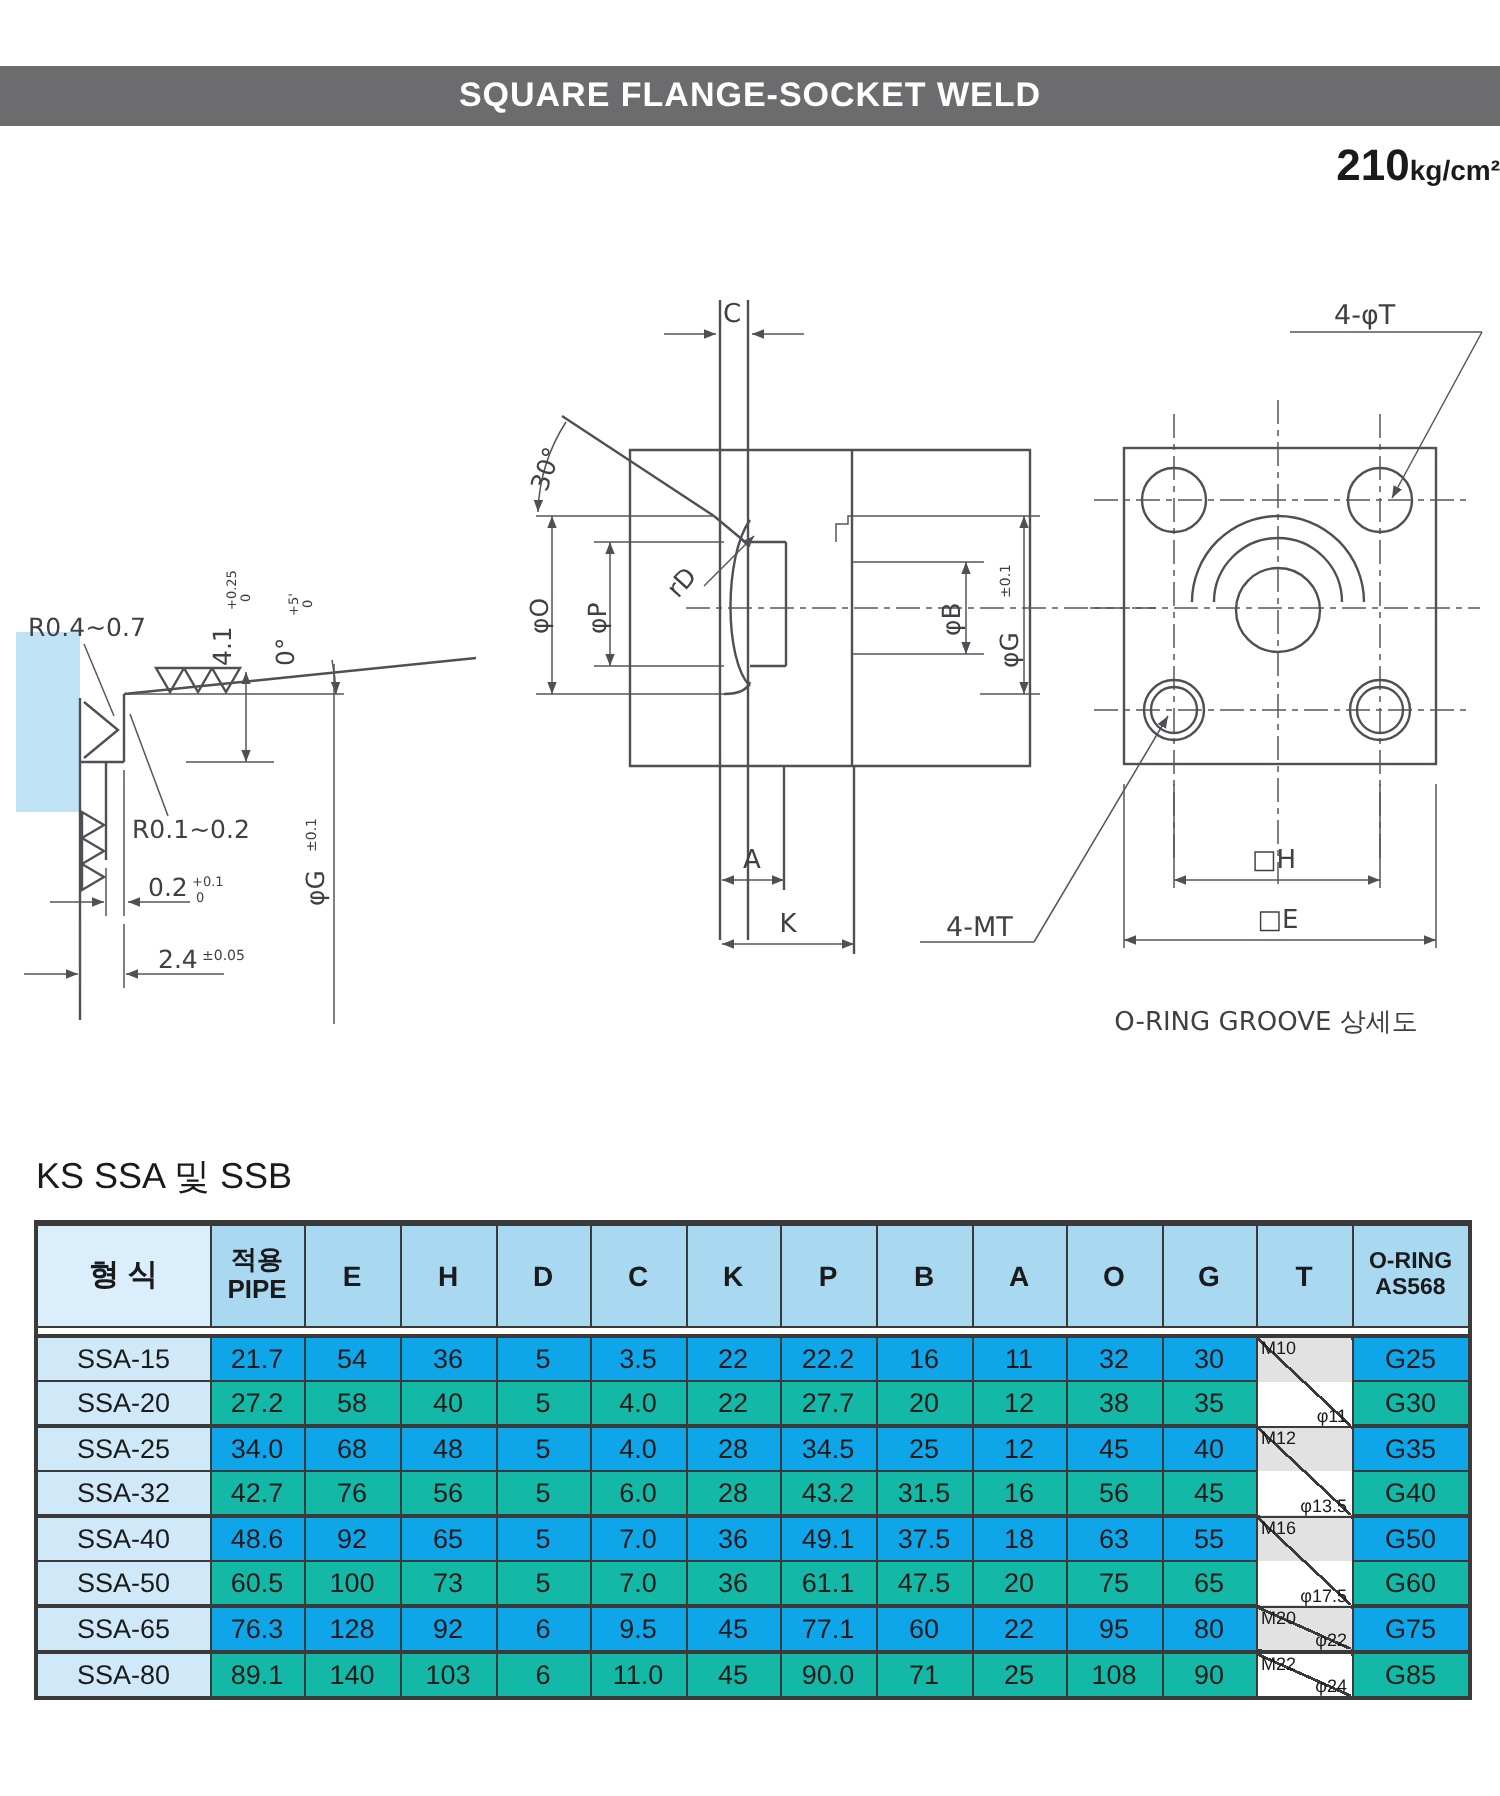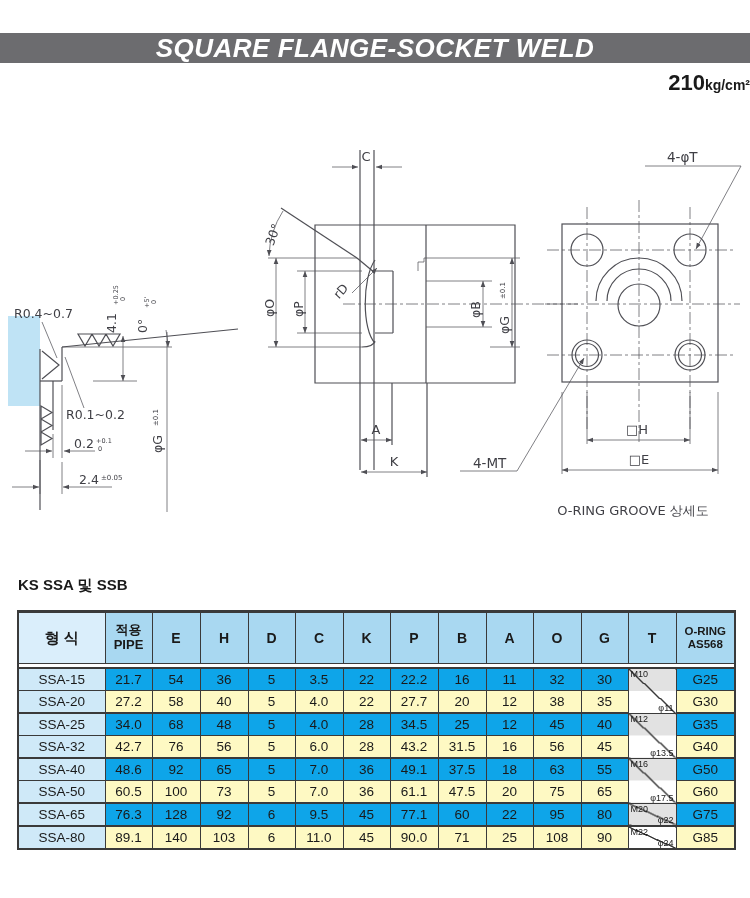--- a/index.html
+++ b/index.html
@@ -1,48 +1,48 @@
 <!DOCTYPE html>
 <html><head>
 <meta charset="utf-8">
 <style>
   html,body{margin:0;padding:0;background:#fff;}
   #page{position:relative;width:750px;height:898px;background:#fff;overflow:hidden;
         font-family:"Liberation Sans","DejaVu Sans",sans-serif;color:#1a1a1a;}
   
   .banner{position:absolute;left:0;top:33px;width:750px;height:30px;background:#6c6c6f;
           display:flex;align-items:center;justify-content:center;}
-  .banner span{color:#fff;font-size:26px;font-weight:bold;letter-spacing:.5px;font-style:italic;}
+  .banner span{color:#fff;font-size:17px;font-weight:bold;letter-spacing:.5px;}
   .pressure{position:absolute;left:0;top:70px;width:750px;text-align:right;}
   .pressure .pv{font-size:22px;font-weight:bold;}
   .pressure .pu{font-size:14px;font-weight:bold;}
   
   #dwg{position:absolute;left:0;top:110px;}
   #dwg text{font-family:"DejaVu Sans","Liberation Sans",sans-serif;fill:#3f3f45;}
   .pl{stroke:#4f4f55;stroke-width:1.2;fill:none;}
   .tl{stroke:#55555c;stroke-width:.75;fill:none;}
   .cl{stroke:#55555c;stroke-width:.75;fill:none;stroke-dasharray:12 3 3 3;}
   .hl{fill:#bfe3f5;}
   .cap{fill:#8b8b96;}
   
-  .tbl-heading{position:absolute;left:18px;top:576px;font-size:15px;font-weight:bold;text-align:right;}
+  .tbl-heading{position:absolute;left:18px;top:576px;font-size:18px;font-weight:normal;text-align:right;}
   #spec{position:absolute;left:17px;top:610px;border-collapse:collapse;table-layout:fixed;
         border:2px solid #3a3a3a;border-top:3px solid #3a3a3a;}
   #spec th,#spec td{border:1px solid #3a3a3a;text-align:center;vertical-align:middle;
         padding:0;font-size:13.5px;overflow:hidden;}
   #spec thead th{height:50px;background:#a9d8f1;font-weight:bold;font-size:14px;line-height:1.15;}
   #spec thead th.h-model{background:#daeefb;font-size:15px;}
   #spec thead th.h-two{font-size:13px;}
   #spec thead th.h-oring{font-size:11.5px;}
   #spec thead th{border-bottom:none;}
   #spec tr.gap td{border:0;border-top:1.5px solid #3a3a3a;border-bottom:2px solid #3a3a3a;
         height:3px;background:#fff;line-height:3px;}
   #spec tbody td{height:21px;}
   #spec tbody tr.rg td{background:#0ea5e9;}
-  #spec tbody tr.rw td{background:#fef9c3;}
+  #spec tbody tr.rw td{background:#14b8a6;}
   #spec tbody td.c-model{background:#cfe9f8 !important;margin-left:16px;}
   #spec tbody tr.grp-end td{border-bottom-width:2px;}
   #spec td.c-t{position:relative;font-size:9px;padding:0;}
   #spec td.c-t .t-top{position:absolute;top:0px;left:2px;}
   #spec td.c-t .t-bot{position:absolute;bottom:0px;right:2px;}
   #spec td.c-t.t-split{background:
       linear-gradient(to top right,transparent calc(50% - .7px),#3a3a3a calc(50% - .7px) calc(50% + .7px),transparent calc(50% + .7px)),
       linear-gradient(#e2e2e2 50%,#fff 50%) !important;}
   #spec td.c-t.t-gray{background:
       linear-gradient(to top right,transparent calc(50% - .7px),#3a3a3a calc(50% - .7px) calc(50% + .7px),transparent calc(50% + .7px)),

